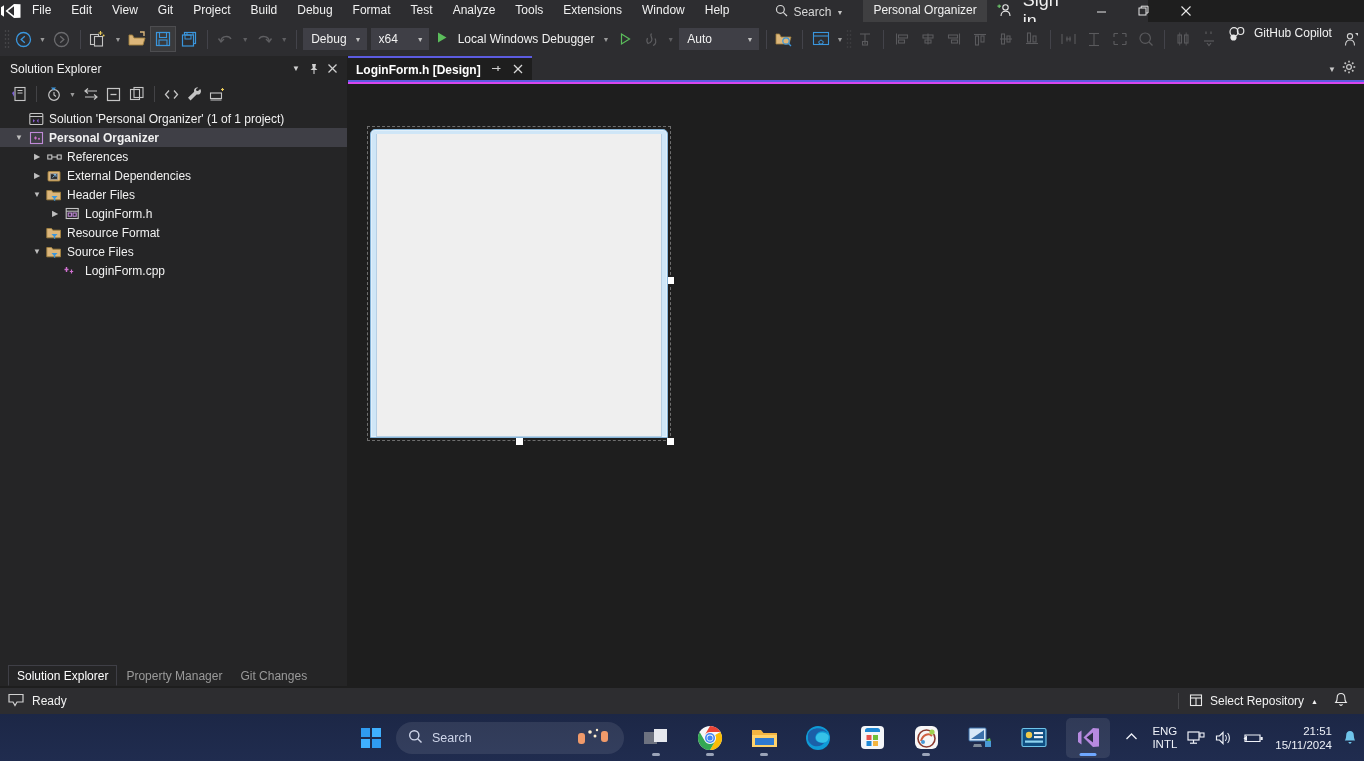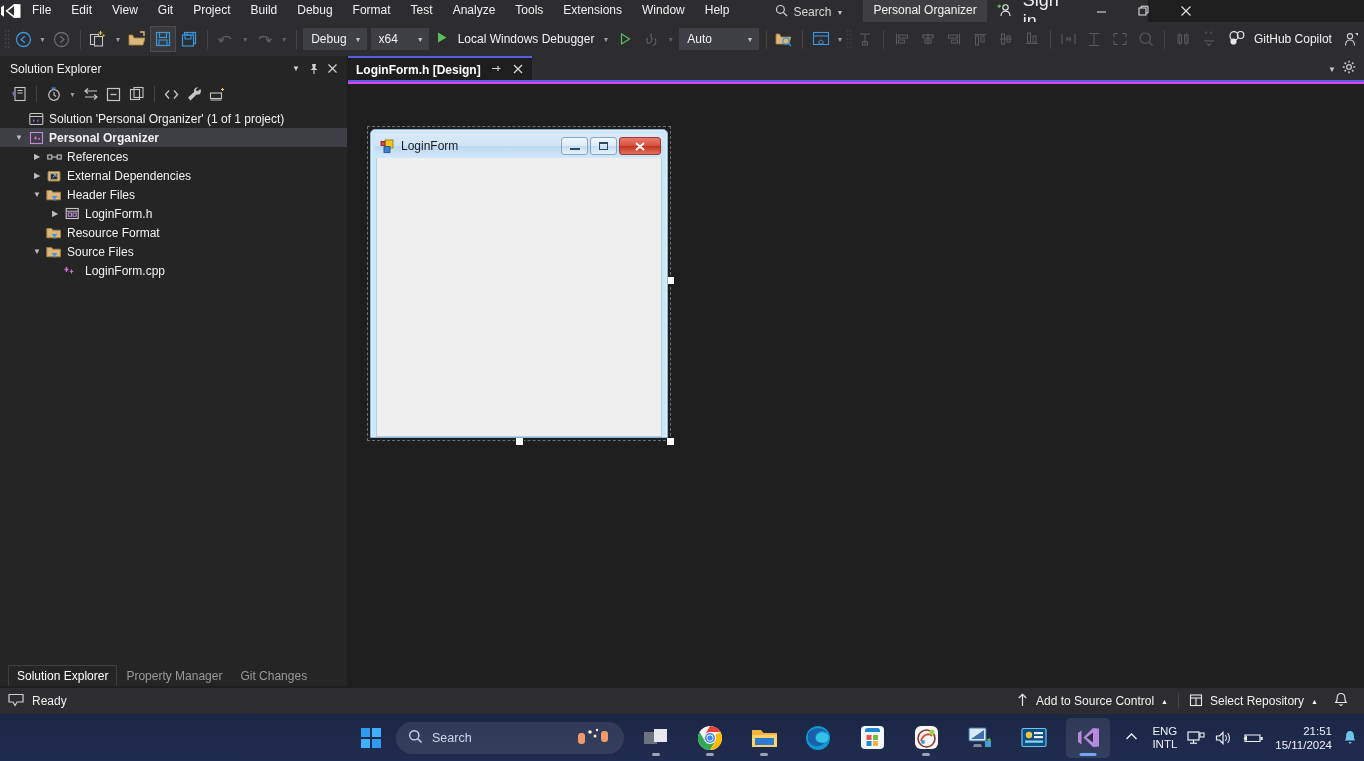--- a/index.html
+++ b/index.html
@@ -62,21 +62,21 @@
     display: flex; align-items: center; justify-content: space-between;
     color: #f1f1f1; font-size: 12px; padding: 0 4px 0 7px; margin: 0 2px;
   }
   .combo .cv { white-space: nowrap; overflow: hidden; }
   .combo .ca { font-size: 7px; color: #c0c0c0; margin-left: 8px; }
   .run-btn {
     display: flex; align-items: center; gap: 10px; height: 26px;
     color: #f1f1f1; font-size: 12px; padding: 0 5px; white-space: nowrap;
   }
   .copilot {
-    display: flex; align-items: center; gap: 7px; font-size: 12px; color: #f1f1f1;
+    display: flex; align-items: flex-start; gap: 7px; font-size: 12px; color: #f1f1f1;
     padding: 0 6px; height: 26px; white-space: nowrap;
   }
 
   
   .sol-panel {
     position: absolute; left: 0; top: 56px; width: 347px; height: 630px;
     background: #252526; display: flex; flex-direction: column;
   }
   .sol-header {
     height: 25px; display: flex; align-items: center; padding: 0 6px 0 10px;
@@ -770,67 +770,35 @@
   </div>
 
   <div class="design-surface">
 
     <div class="sel-frame"></div>
     <div class="handle" style="left:318px;top:192px"></div>
     <div class="handle" style="left:167px;top:353px"></div>
     <div class="handle" style="left:318px;top:353px"></div>
 
     <div class="form-window">
-      <div class="form-titlebar">
-        <span class="form-icon">
-          <svg width="16" height="16" viewBox="0 0 16 16">
-            <rect x="6" y="2" width="8" height="8" fill="#f5c518" stroke="#9a7a12" stroke-width="0.9"></rect>
-            <rect x="2" y="3.5" width="4" height="4" fill="#d94a3d" stroke="#8e2a22" stroke-width="0.9"></rect>
-            <rect x="5" y="8.5" width="6" height="6" fill="#3f7fd0" stroke="#24548f" stroke-width="0.9"></rect>
-          </svg>
-        </span>
-        <span class="form-title">LoginForm</span>
-        <span class="fbtn">
-            <span class="glyph-min"></span>
-          </span>
-        <span class="fbtn">
-            <span class="glyph-max"></span>
-          </span>
-        <span class="fbtn close">
-          <svg width="14" height="11" viewBox="0 0 14 11">
-              <line x1="3" y1="2" x2="11" y2="9" stroke="#ffffff" stroke-width="2"></line>
-              <line x1="11" y1="2" x2="3" y2="9" stroke="#ffffff" stroke-width="2"></line>
-            </svg>
-        </span>
-      </div>
       <div class="form-client"></div>
     </div>
   </div>
 </div>
 
 <div class="vs-status">
   <div class="status-left">
     <span>
       <svg width="16" height="14" viewBox="0 0 16 14">
           <path d="M1 1.5 L15 1.5 L15 9 L9 9 L7 12.5 L5 9 L1 9 Z" fill="none" stroke="#d0d0d0" stroke-width="1.2"></path>
         </svg>
     </span>
     <span>Ready</span>
   </div>
   <div class="status-right">
-    <div class="sb-item">
-      <span>
-        <svg width="13" height="14" viewBox="0 0 13 14">
-            <line x1="6.5" y1="13" x2="6.5" y2="1.5" stroke="#e8e8e8" stroke-width="1.2"></line>
-            <path d="M2.8 5 L6.5 1.3 L10.2 5" fill="none" stroke="#e8e8e8" stroke-width="1.2"></path>
-          </svg>
-      </span>
-      <span>Add to Source Control</span>
-      <span class="sb-caret">▲</span>
-    </div>
     <div class="sb-sep"></div>
     <div class="sb-item">
       <span>
         <svg width="14" height="14" viewBox="0 0 14 14">
             <rect x="1.5" y="2" width="11" height="10.5" fill="none" stroke="#e8e8e8" stroke-width="1.1"></rect>
             <line x1="1.5" y1="5" x2="12.5" y2="5" stroke="#e8e8e8" stroke-width="1.1"></line>
             <line x1="7" y1="5" x2="7" y2="12.5" stroke="#e8e8e8" stroke-width="1.1"></line>
           </svg>
       </span>
       <span>Select Repository</span>

